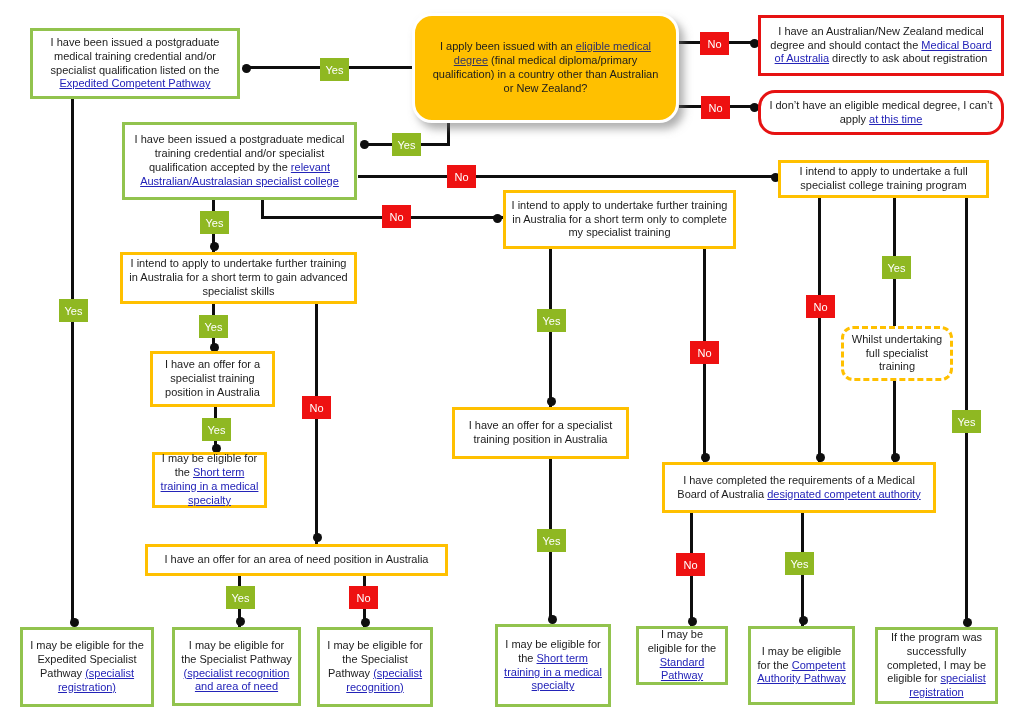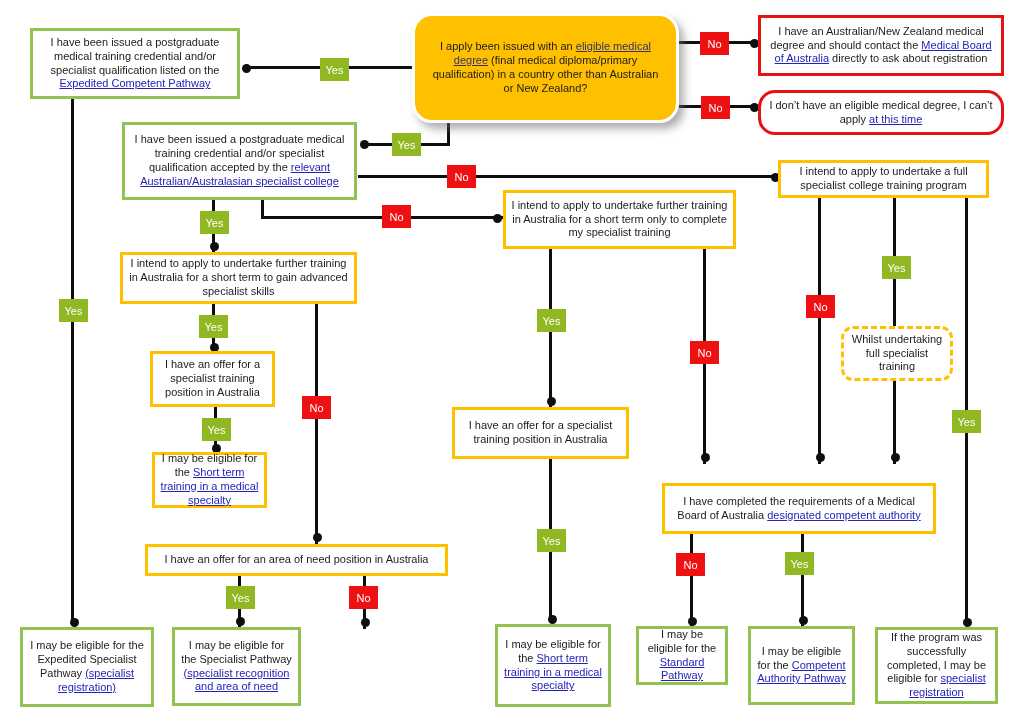--- a/index.html
+++ b/index.html
@@ -112,28 +112,31 @@
     </div>
     <div class="node yellow" style="left: 452px; top: 407px; width: 177px; height: 52px;">
       <div><span>I have an offer for a specialist training position in Australia</span></div>
     </div>
     <div class="node yellow" style="left: 778px; top: 160px; width: 211px; height: 38px; align-items: flex-end;">
       <div><span>I intend to apply to undertake a full specialist college training program</span></div>
     </div>
     <div class="node dashed" style="left: 841px; top: 326px; width: 112px; height: 55px;">
       <div><span>Whilst undertaking full specialist training</span></div>
     </div>
-    <div class="node yellow" style="left: 662px; top: 462px; width: 274px; height: 51px; margin-top: 21px;">
+    <div class="node yellow" style="left: 662px; top: 462px; width: 274px; height: 51px;">
       <div><span>I have completed the requirements of a Medical Board of Australia </span><span class="link">designated competent authority</span></div>
     </div>
     <div class="node green" style="left: 20px; top: 627px; width: 134px; height: 80px;">
       <div><span>I may be eligible for the Expedited Specialist Pathway </span><span class="link">(specialist registration)</span></div>
     </div>
     <div class="node green" style="left: 172px; top: 627px; width: 129px; height: 79px;">
       <div><span>I may be eligible for the Specialist Pathway </span><span class="link">(specialist recognition and area of need</span></div>
+    </div>
+    <div class="node green" style="left: 317px; top: 627px; width: 116px; height: 80px;">
+      <div><span>I may be eligible for the Specialist Pathway </span><span class="link">(specialist recognition)</span></div>
     </div>
     <div class="node green" style="left: 495px; top: 624px; width: 116px; height: 83px;">
       <div><span>I may be eligible for the </span><span class="link">Short term training in a medical specialty</span></div>
     </div>
     <div class="node green" style="left: 636px; top: 626px; width: 92px; height: 59px;">
       <div><span>I may be eligible for the </span><span class="link">Standard Pathway</span></div>
     </div>
     <div class="node green" style="left: 748px; top: 626px; width: 107px; height: 79px;">
       <div><span>I may be eligible for the </span><span class="link">Competent Authority Pathway</span></div>
     </div>

